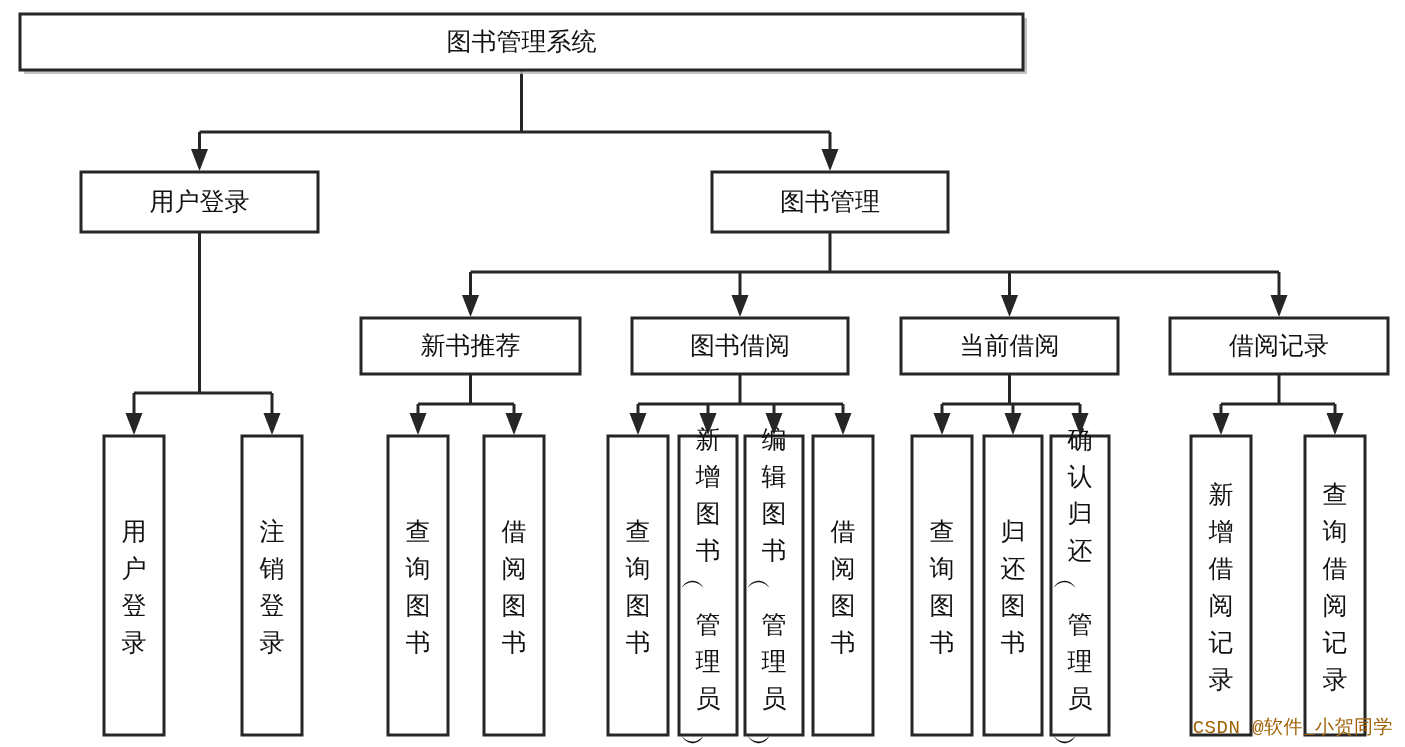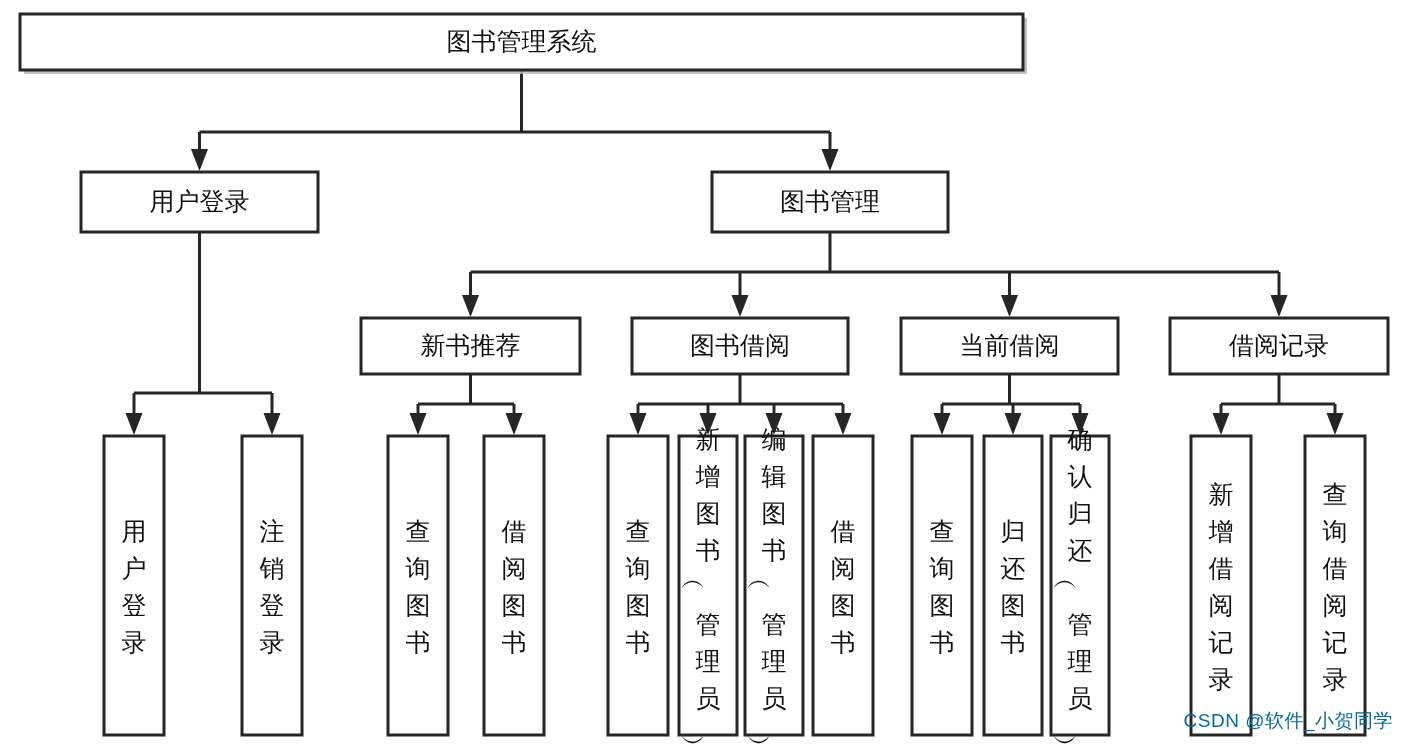--- a/index.html
+++ b/index.html
@@ -55,24 +55,24 @@
   }
   .node-label-v {
     fill: #111111;
     font-family: "DejaVu Sans", "Liberation Sans", sans-serif;
     font-size: 25px;
     text-anchor: middle;
   }
   .watermark {
     position: absolute;
     right: 12px;
-    bottom: 13px;
-    font-family: Liberation Sans, sans-serif;
+    bottom: 7px;
+    font-family: Liberation Mono, monospace;
     font-size: 19px;
-    color: #0369a1;
+    color: #a16207;
     white-space: nowrap;
     letter-spacing: 0.5px;
     pointer-events: none;
   }
 </style>
 </head>
 <body>
 
 <div id="canvas">
   <svg id="diagram" viewBox="0 0 1405 747">

